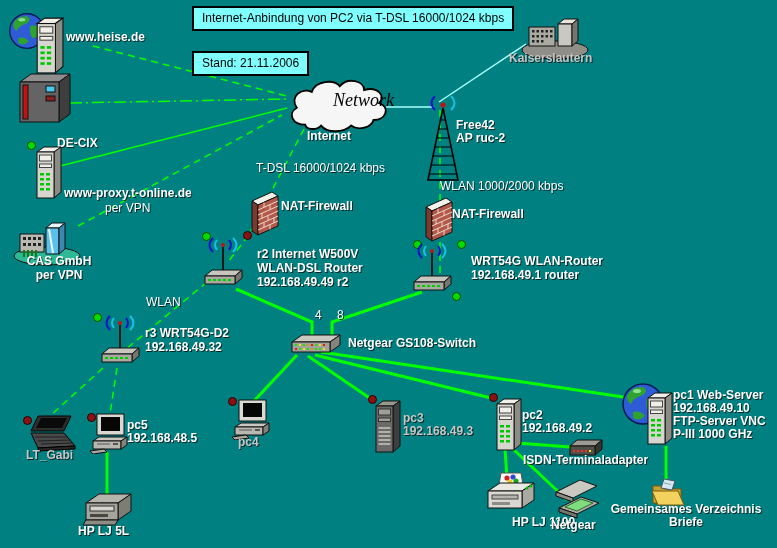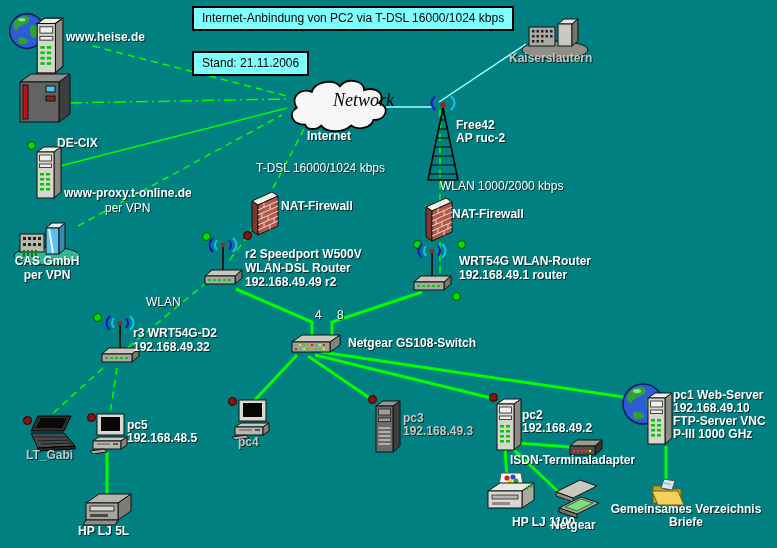--- a/index.html
+++ b/index.html
@@ -10,21 +10,21 @@
   }
   #wires{position:absolute;left:0;top:0;z-index:1;}
   .node,.lbl,.dot,.note{position:absolute;z-index:2;}
   .lbl{
     font:bold 12px/13px "Liberation Sans",sans-serif;color:#FFFFFF;
     text-shadow:1px 1px 0 rgba(0,0,0,.7);white-space:nowrap;
   }
   .lbl.reg{font-weight:normal;}
   .lbl.muted{color:#C6C6C6;}
   .lbl.center{text-align:center;}
-  .lh14{line-height:14px;}
+  .lh14{line-height:14px;margin-left:12px;}
   .dot{width:9px;height:9px;border-radius:50%;box-sizing:border-box;}
   .dot.ok{background:#00DC00;border:1px solid #004800;}
   .dot.down{background:#8A1212;border:1px solid #2A0000;}
   .note{
     background:#80FFFF;border:2px solid #000;color:#000;
     font:12px/15px "Liberation Sans",sans-serif;padding:3px 8px;text-align:center;
     white-space:nowrap;z-index:3;
   }
   .cloudtext{
     font:italic 18px "Liberation Serif",serif;color:#000;text-align:right;z-index:3;
@@ -249,21 +249,21 @@
     <polygon points="4,42 11,36 41,36 34,42" fill="#C6C6BE" stroke="#111"></polygon>
     <polygon points="34,42 41,36 41,44 34,50" fill="#77776F" stroke="#111"></polygon>
     <rect x="4" y="42" width="30" height="8" fill="#A9A9A1" stroke="#111"></rect>
     <rect x="7" y="45" width="3" height="2" fill="#00D000"></rect>
       <rect x="12" y="45" width="3" height="2" fill="#00D000"></rect>
       <rect x="17" y="45" width="3" height="2" fill="#00D000"></rect>
       <rect x="22" y="45" width="3" height="2" fill="#00D000"></rect>
       <rect x="27" y="45" width="3" height="2" fill="#00D000"></rect>
   </svg>
   <div class="lbl lh14" style="left:245px;top:247px;">
-    <div>r2 Speedport W500V</div>
+    <div>r2 Internet W500V</div>
     <div>WLAN-DSL Router</div>
     <div>192.168.49.49 r2</div>
   </div>
 
   <div class="dot ok" style="left:413px;top:240px;"></div>
   <div class="dot ok" style="left:457px;top:240px;"></div>
   <div class="dot ok" style="left:452px;top:292px;"></div>
   <svg class="node" style="left:410px;top:240px;" width="44" height="56" viewBox="0 0 44 56">
     <path d="M12,18 Q5,11 12,4" stroke="#1414C8" stroke-width="2" fill="none"></path>
     <path d="M16,16 Q12,11 16,6" stroke="#18C0E8" stroke-width="2" fill="none"></path>
@@ -454,21 +454,21 @@
   <svg class="node" style="left:566px;top:437px;" width="38" height="22" viewBox="0 0 38 22">
     <polygon points="4,9 11,3 36,3 29,9" fill="#9B9B93" stroke="#111"></polygon>
     <polygon points="29,9 36,3 36,12 29,18" fill="#35352F" stroke="#111"></polygon>
     <rect x="4" y="9" width="25" height="9" fill="#50504A" stroke="#111"></rect>
     <rect x="7" y="13" width="2" height="2" fill="#FF2A2A"></rect>
       <rect x="11" y="13" width="2" height="2" fill="#FF2A2A"></rect>
       <rect x="15" y="13" width="2" height="2" fill="#FF2A2A"></rect>
       <rect x="19" y="13" width="2" height="2" fill="#FF2A2A"></rect>
       <rect x="23" y="13" width="2" height="2" fill="#E6E619"></rect>
   </svg>
-  <div class="lbl" style="left:510px;top:454px;">ISDN-Terminaladapter</div>
+  <div class="lbl" style="left:523px;top:454px;">ISDN-Terminaladapter</div>
 
   <svg class="node" style="left:484px;top:472px;" width="56" height="46" viewBox="0 0 56 46">
     <polygon points="17,1 37,1 39,13 15,13" fill="#FBFBF5" stroke="#555"></polygon>
     <circle cx="23" cy="6" r="2.6" fill="#D42020"></circle>
       <circle cx="29" cy="5" r="2.6" fill="#2B49D8"></circle>
       <circle cx="26" cy="10" r="2.6" fill="#E8D020"></circle>
       <circle cx="32" cy="9" r="2.6" fill="#20A020"></circle>
     <polygon points="4,19 16,11 50,11 38,19" fill="#E9E9E1" stroke="#111"></polygon>
     <polygon points="38,19 50,11 50,28 38,36" fill="#A9A9A1" stroke="#111"></polygon>
     <rect x="4" y="19" width="34" height="17" fill="#D9D9D1" stroke="#111"></rect>

